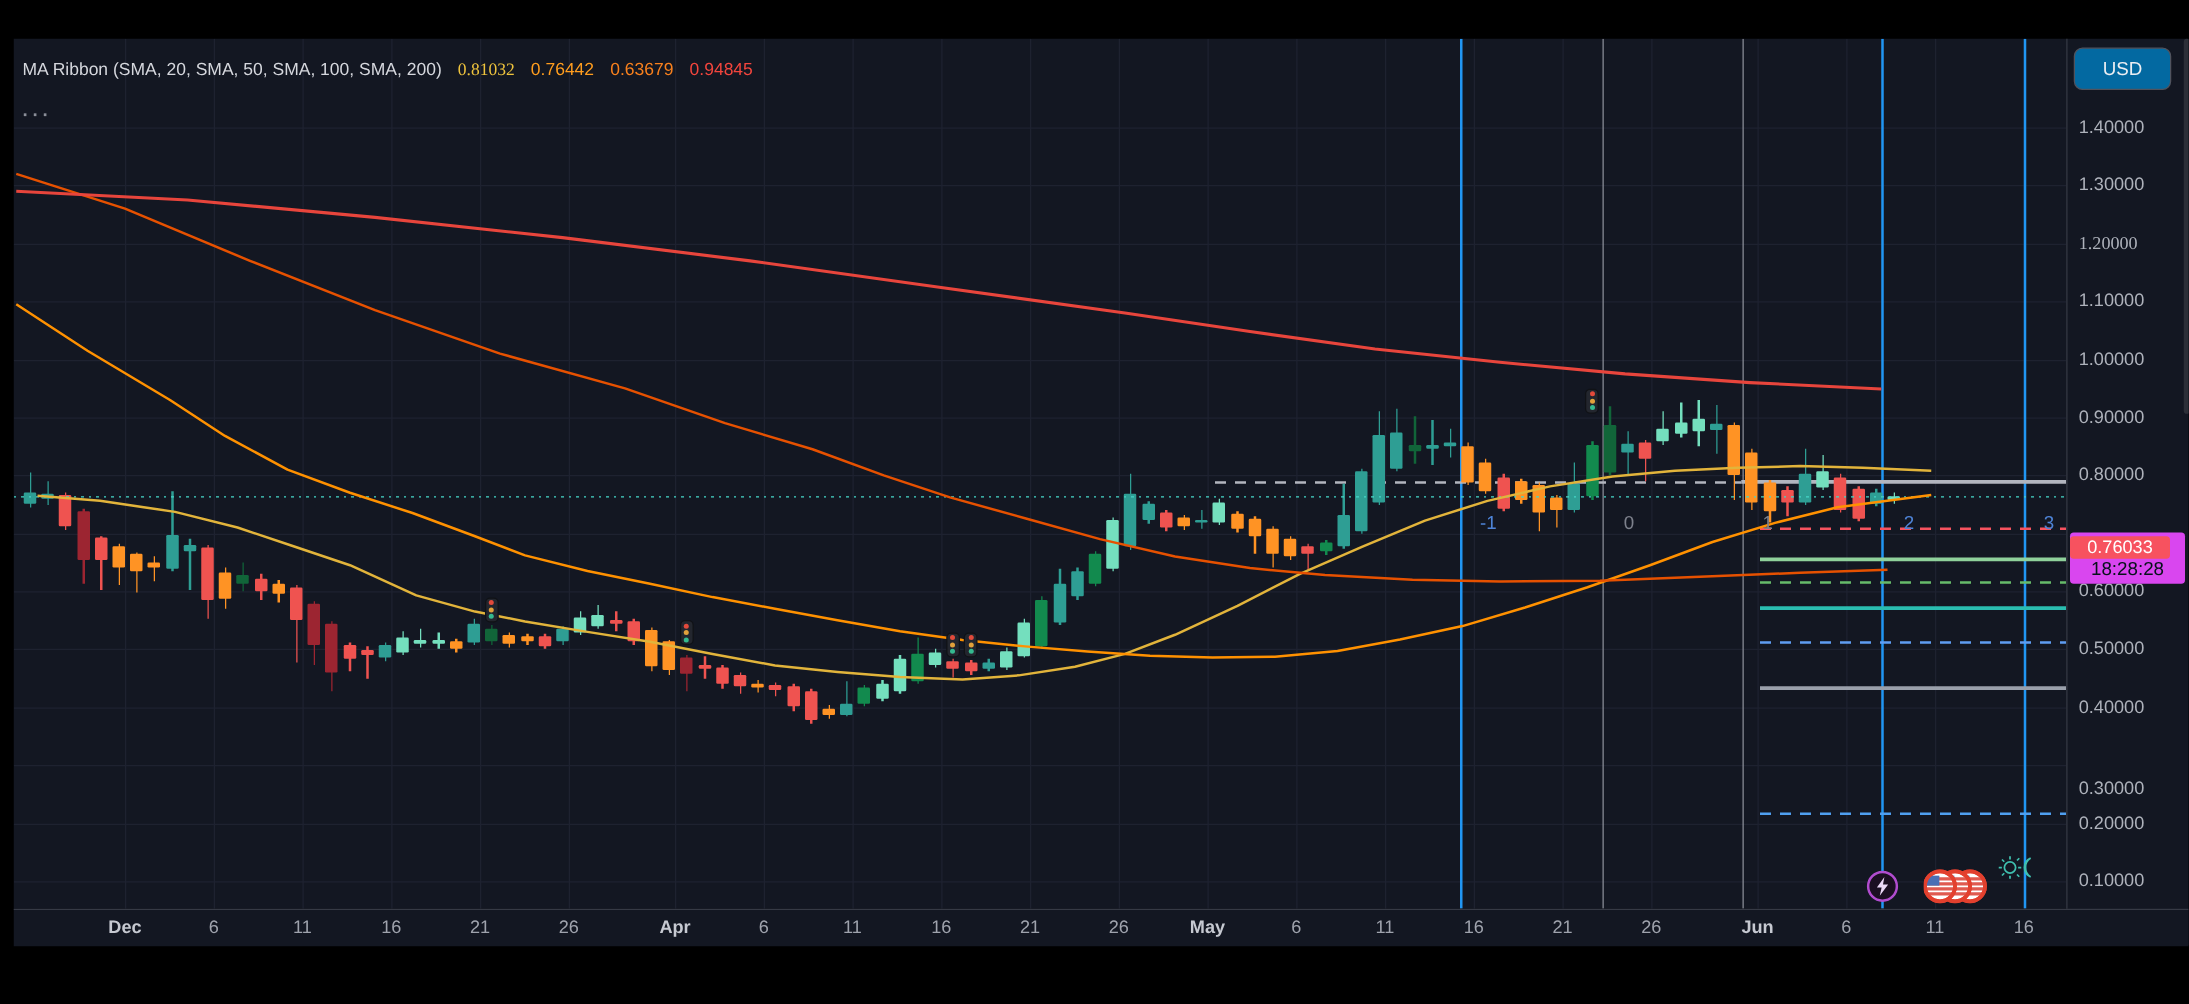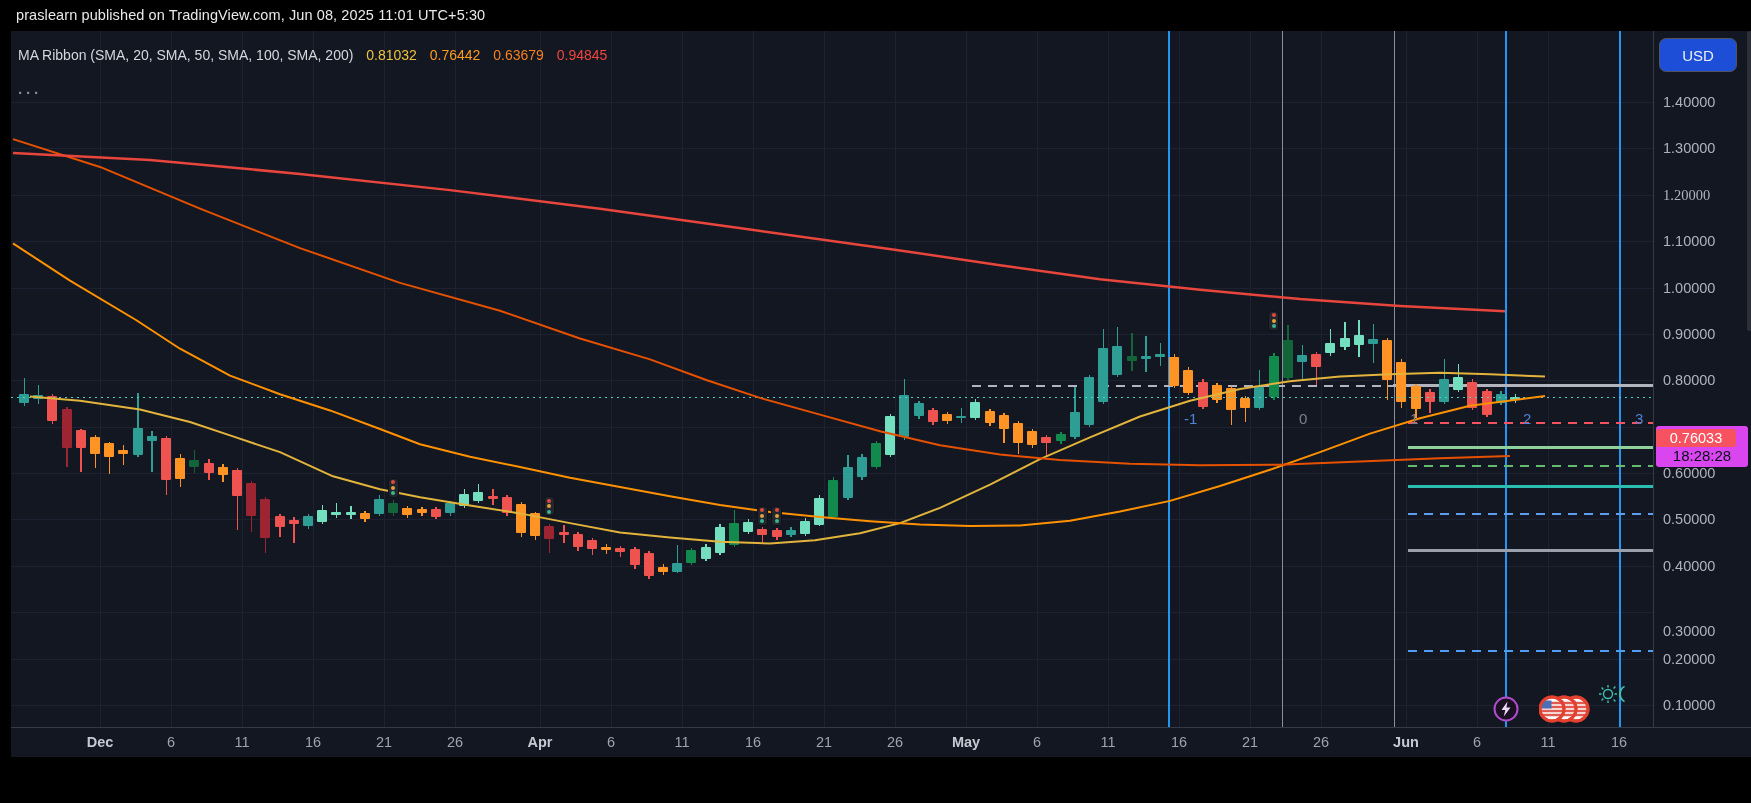--- a/index.html
+++ b/index.html
@@ -17,21 +17,21 @@
   .wick{position:absolute;width:1.5px;}
   .body{position:absolute;width:10px;border-radius:1px;}
   .vlabel{position:absolute;font-size:15px;font-weight:500;}
   #ma-svg{position:absolute;left:0;top:0;}
   .tl{position:absolute;width:9px;height:18px;background:#23262e;border:1px solid #101216;border-radius:4px;}
   .tl i{display:block;width:4px;height:4px;border-radius:50%;margin:1.6px auto 0;}
   .tl i.r{background:#e24a3b}.tl i.o{background:#e2a13b}.tl i.g{background:#35b98f}
   
   #price-axis{position:absolute;left:1653px;top:31px;width:98px;height:725px;background:#131722;border-left:1px solid #363a45;}
   .ptick{position:absolute;left:9px;font-size:14.5px;color:#aeb2bb;}
-  #currency-btn{position:absolute;left:5px;top:7px;width:76px;height:32px;background:#1d4ed8;border:1px solid #50535e;
+  #currency-btn{position:absolute;left:5px;top:7px;width:76px;height:32px;background:#0369a1;border:1px solid #50535e;
     border-radius:7px;color:#eceef2;font-size:15px;display:flex;align-items:center;justify-content:center;cursor:pointer;}
   #price-label{position:absolute;left:2px;top:355px;width:92px;height:41px;border-radius:3px;background:#4fdcba;color:#06121a;
     text-align:center;font-size:15px;line-height:20px;font-weight:500;}
   #alt-price-label{position:absolute;left:2px;top:398px;width:80px;height:18px;border-radius:3px;background:#f7525f;color:#fff;
     text-align:center;font-size:14.5px;line-height:18px;}
   #axis-scrollbar{position:absolute;right:0;top:0;width:5px;height:300px;background:#2c2f38;border-radius:3px;}
   
   #time-axis{position:absolute;left:11px;top:727px;width:1740px;height:29px;background:#131722;border-top:1px solid #363a45;}
   .ttick{position:absolute;top:6px;transform:translateX(-50%);font-size:14.5px;color:#9fa3ad;}
   .ttick.major{color:#c6c9d1;font-weight:700;}
@@ -47,23 +47,20 @@
   #footer{position:absolute;left:0;top:756px;width:100%;height:47px;background:#000;}
   #tv-logo{position:absolute;left:40px;top:13px;display:flex;align-items:center;cursor:pointer;}
   #tv-logo svg{margin-right:8px;}
   #tv-logo span{color:#d3d5da;font-size:18px;letter-spacing:.2px;}
 </style>
 </head>
 <body>
 
 <div id="stage">
 
-  <div id="publish-bar">
-    <span>praslearn published on TradingView.com, Jun 08, 2025 11:01 UTC+5:30</span>
-  </div>
 
   <div id="plot">
     <div id="grid-layer">
         <div class="hgrid" style="top: 71px;"></div>
         <div class="hgrid" style="top: 117.38px;"></div>
         <div class="hgrid" style="top: 163.76px;"></div>
         <div class="hgrid" style="top: 210.14px;"></div>
         <div class="hgrid" style="top: 256.52px;"></div>
         <div class="hgrid" style="top: 302.9px;"></div>
         <div class="hgrid" style="top: 349.28px;"></div>
@@ -406,21 +403,21 @@
         <circle cx="11" cy="11" r="4.5"></circle>
         <path d="M11 2 v2.5 M11 17.5 v2.5 M2 11 h2.5 M17.5 11 h2.5 M4.6 4.6 l1.8 1.8 M16.6 16.6 l1.8 1.8 M4.6 17.4 l1.8-1.8 M16.6 5.4 l1.8-1.8"></path>
         <path d="M27.5 3.5 a8.2 8.2 0 0 0 0 15 a8.8 8.8 0 0 1 0 -15 Z"></path>
       </svg>
     </div>
   </div>
 
   <div id="legend">
     <div class="row2">
       <span>MA Ribbon (SMA, 20, SMA, 50, SMA, 100, SMA, 200)</span>
-      <span class="ind-val" style="color: rgb(238, 195, 61);">0.81032</span>
+      <span class="ind-val" style="color: rgb(238, 195, 61); font-family: Liberation Serif, serif;">0.81032</span>
       <span class="ind-val" style="color: rgb(255, 157, 30);">0.76442</span>
       <span class="ind-val" style="color: rgb(248, 128, 29);">0.63679</span>
       <span class="ind-val" style="color: rgb(242, 69, 61);">0.94845</span>
     </div>
   </div>
   <div id="more-btn">···</div>
 
   <div id="price-axis">
     <div id="currency-btn">USD</div>
     <div id="ptick-layer">

